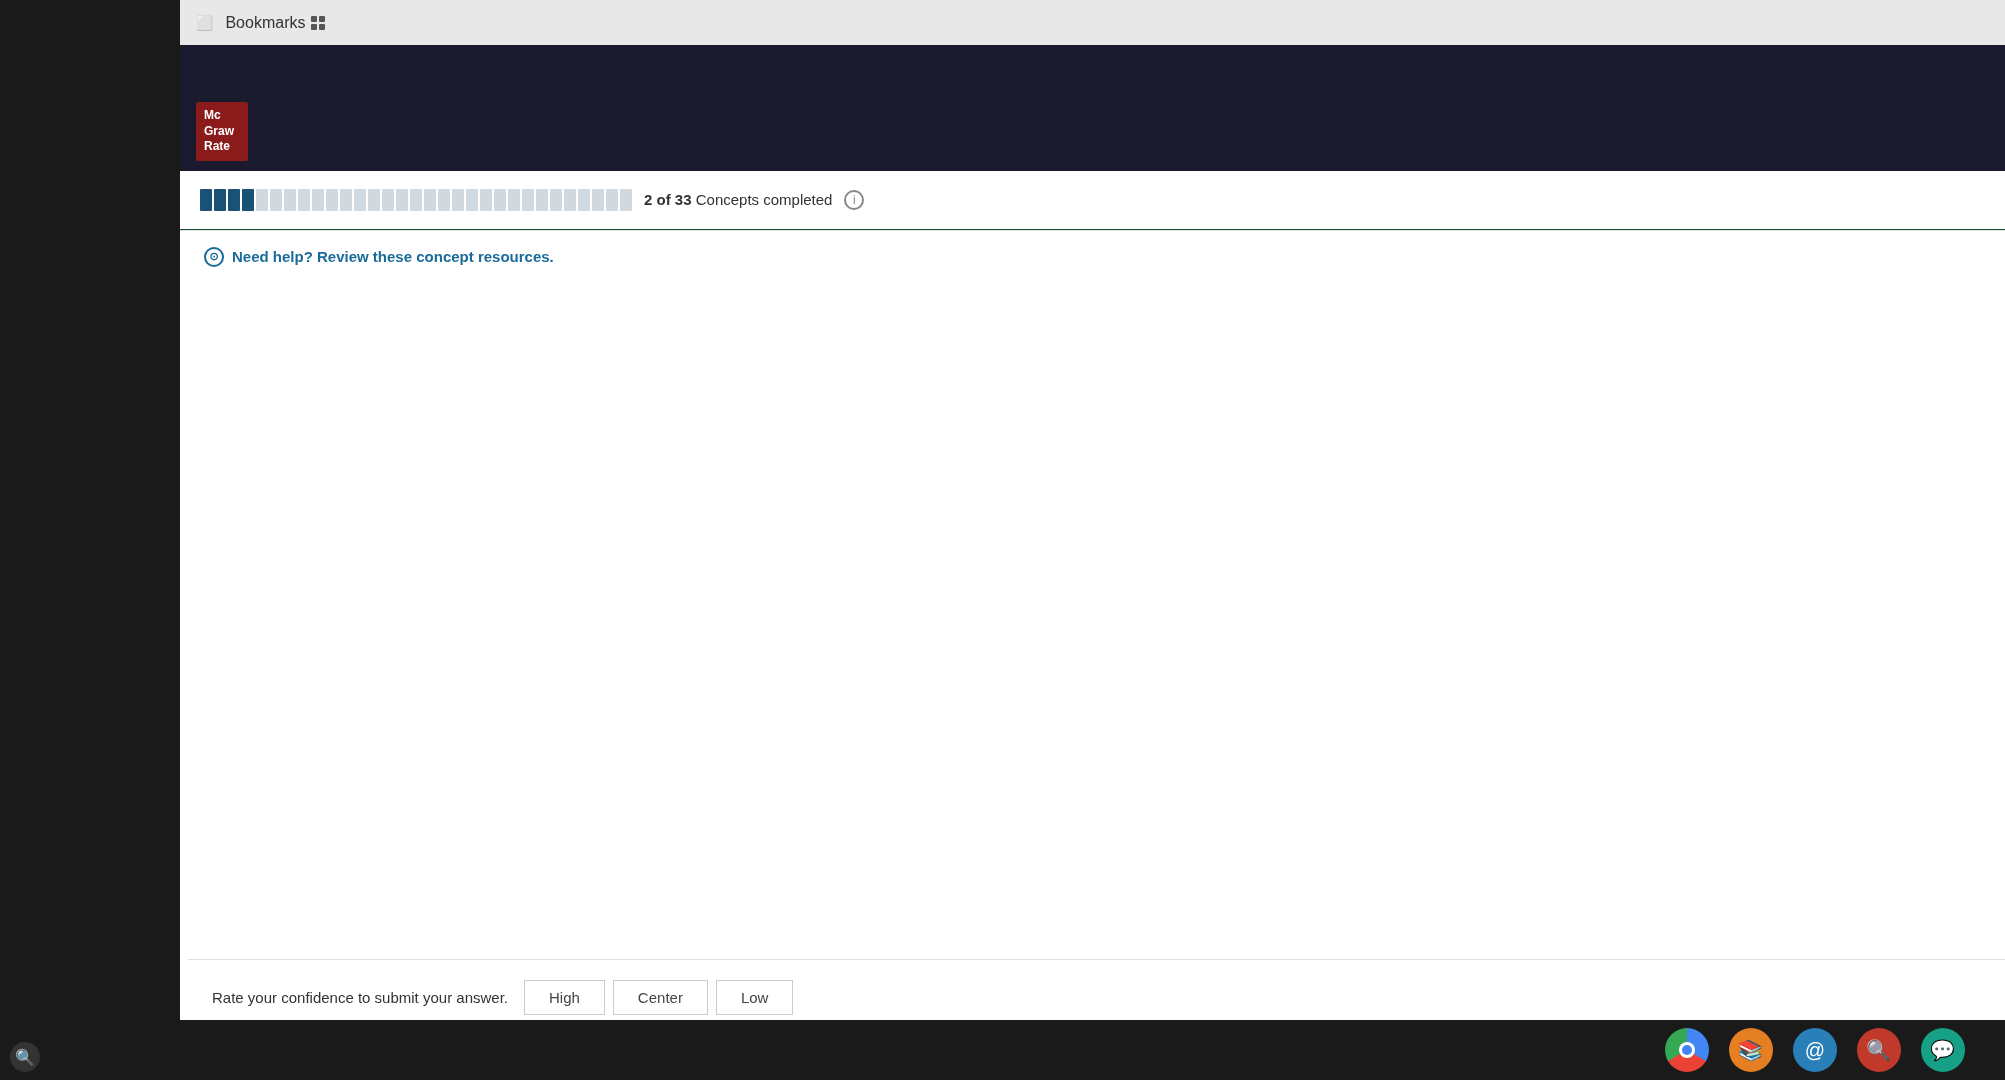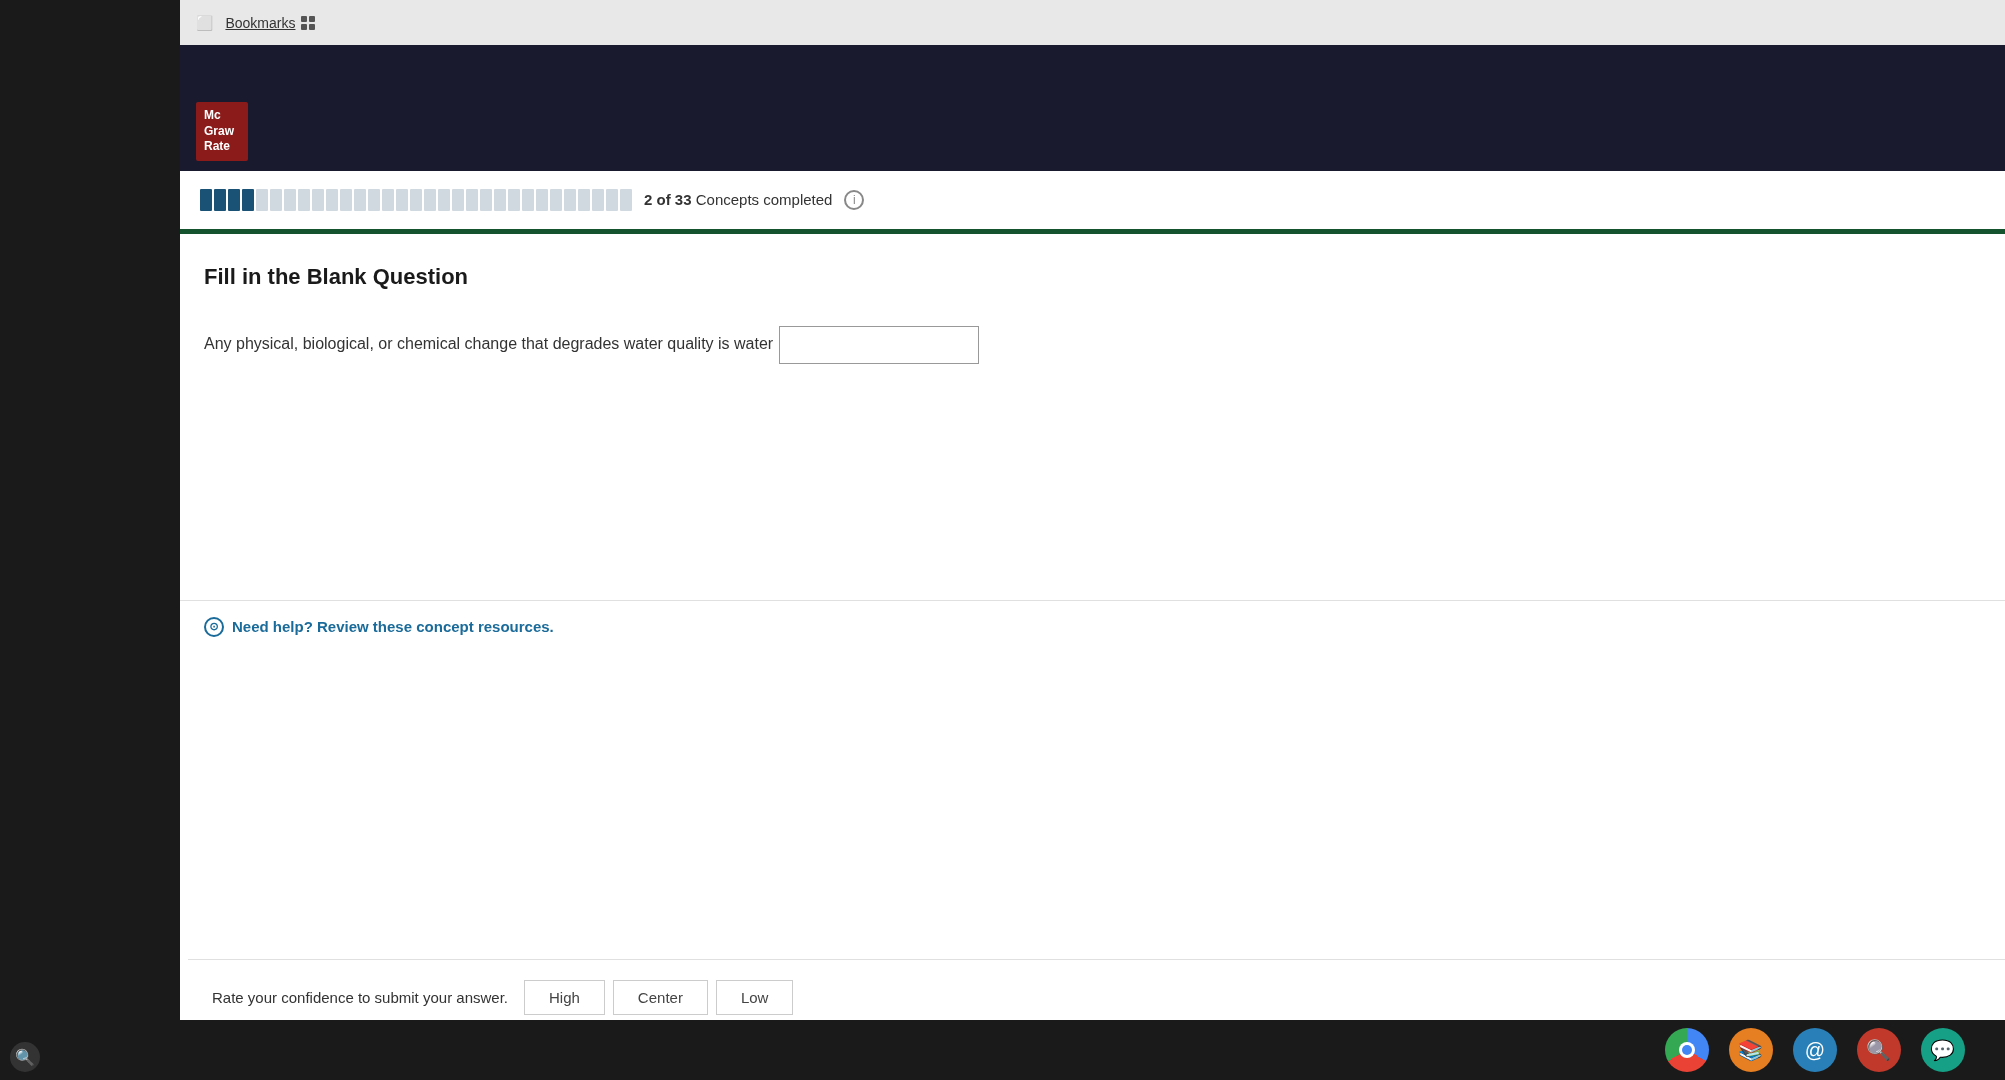--- a/index.html
+++ b/index.html
@@ -20,26 +20,25 @@
       right: 0;
       height: 45px;
       background: #e8e8e8;
       display: flex;
       align-items: center;
       padding: 0 16px;
       gap: 12px;
     }
 
     .bookmarks-icon {
-      font-size: 14px;
+      font-size: 16px;
       color: #333;
       display: flex;
       align-items: center;
       gap: 6px;
-      text-decoration: underline;
     }
 
     .grid-icon {
       display: grid;
       grid-template-columns: 1fr 1fr;
       gap: 2px;
       width: 14px;
       height: 14px;
     }
 
@@ -83,21 +82,21 @@
       flex: 1;
       display: flex;
       flex-direction: column;
     }
 
     .progress-bar-section {
       padding: 18px 20px;
       display: flex;
       align-items: center;
       gap: 12px;
-      border-bottom: 5px solid #14532d;
+      border-bottom: 1px solid #14532d;
     }
 
     .progress-bar-container {
       display: flex;
       gap: 2px;
       align-items: center;
     }
 
     .progress-segment {
       height: 22px;
@@ -362,28 +361,20 @@
         <div class="progress-segment empty"></div>
         <div class="progress-segment empty"></div>
       </div>
       <span class="progress-text">
         <strong>2 of 33</strong>
         <span>Concepts completed</span>
       </span>
       <div class="info-icon">i</div>
     </div>
 
-    <div class="question-section">
-      <h2 class="question-title">Fill in the Blank Question</h2>
-
-      <div class="question-body">
-        <span>Any physical, biological, or chemical change that degrades water quality is water</span>
-        <input type="text" class="blank-input" placeholder="" style="">
-      </div>
-    </div>
 
     <div class="help-section">
       <a class="help-link">
         <div class="help-circle-icon">⊙</div>
         <span>Need help? Review these concept resources.</span>
       </a>
     </div>
 
     <div style="flex: 1;"></div>
 

